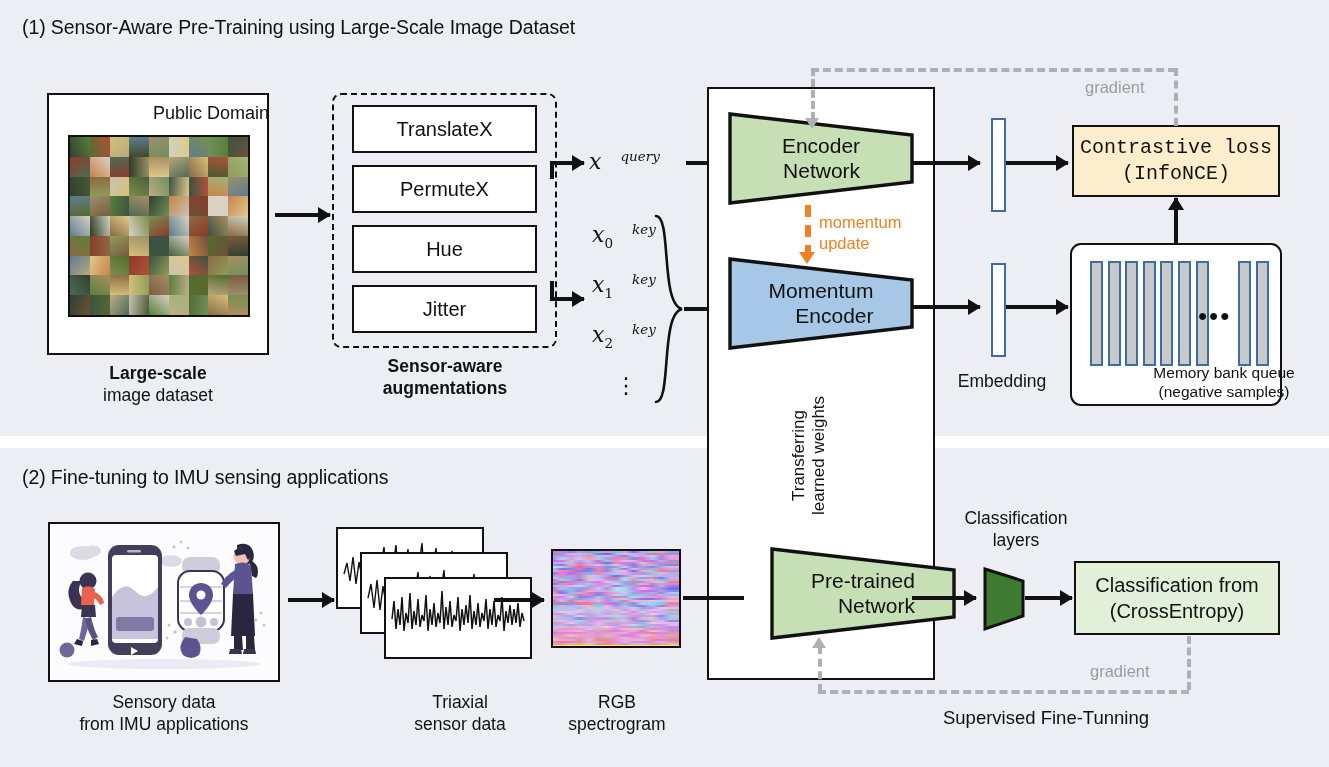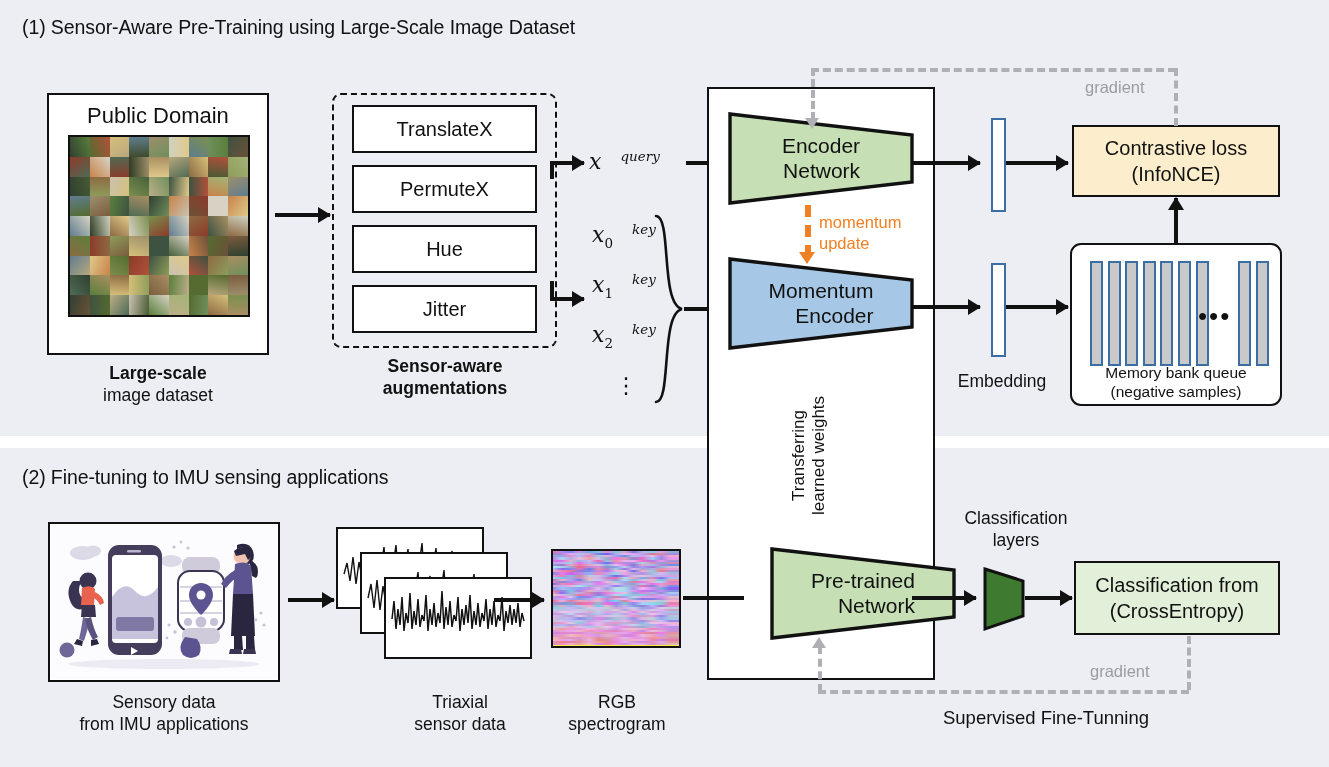--- a/index.html
+++ b/index.html
@@ -91,21 +91,21 @@
 </style>
 </head>
 <body>
 
 <div class="band" id="band-top"></div>
 <div class="band" id="band-bottom"></div>
 
 <div class="sec-title" style="left:22px;top:16px;">(1) Sensor-Aware Pre-Training using Large-Scale Image Dataset</div>
 
 <div class="wbox" style="left:47px;top:93px;width:222px;height:262px;"></div>
-<div style="position:absolute;left:47px;top:103px;width:222px;text-align:left;font-size:22px;color:#111;padding-left:40px;">Public Domain</div>
+<div style="position:absolute;left:47px;top:103px;width:222px;text-align:right;font-size:18px;color:#111;">Public Domain</div>
 <div class="mosaic" id="image-mosaic" style="left:68px;top:135px;width:182px;height:182px;grid-template-columns:repeat(9,1fr);grid-template-rows:repeat(9,1fr);">
     <i style="background: linear-gradient(69deg, rgb(47, 64, 48), rgb(90, 127, 60));"></i>
     <i style="background: linear-gradient(69deg, rgb(85, 107, 47), rgb(176, 81, 58));"></i>
     <i style="background: linear-gradient(327deg, rgb(185, 167, 126), rgb(214, 192, 122));"></i>
     <i style="background: linear-gradient(358deg, rgb(63, 74, 43), rgb(94, 125, 143));"></i>
     <i style="background: linear-gradient(335deg, rgb(111, 143, 92), rgb(157, 143, 107));"></i>
     <i style="background: linear-gradient(270deg, rgb(224, 201, 138), rgb(207, 210, 192));"></i>
     <i style="background: linear-gradient(217deg, rgb(123, 143, 78), rgb(94, 125, 143));"></i>
     <i style="background: linear-gradient(270deg, rgb(90, 127, 60), rgb(111, 143, 92));"></i>
     <i style="background: linear-gradient(305deg, rgb(107, 81, 56), rgb(61, 82, 64));"></i>
@@ -275,41 +275,41 @@
 <div class="arrow" style="left:912px;top:161px;width:68px;"></div>
 <div class="embar" style="left:991px;top:118px;width:15px;height:94px;"></div>
 <div class="arrow" style="left:1006px;top:161px;width:62px;"></div>
 
 <div class="arrow" style="left:912px;top:305px;width:68px;"></div>
 <div class="embar" style="left:991px;top:263px;width:15px;height:94px;"></div>
 <div class="arrow" style="left:1006px;top:305px;width:62px;"></div>
 
 <div class="caption" style="left:948px;top:371px;width:108px;">Embedding</div>
 
-<div class="lossbox" style="left:1072px;top:125px;width:208px;height:72px;background:#fceecc;">
+<div class="lossbox" style="left:1072px;top:125px;width:208px;height:72px;background:#fceecc;font-family:Liberation Mono, monospace;">
   <span>
     <span>Contrastive loss</span><br>
     <span>(InfoNCE)</span>
   </span>
 </div>
 
 <div class="membox" style="left:1070px;top:243px;width:212px;height:163px;"></div>
 <div id="membank-bars">
     <div class="mbar" style="left: 1090px; top: 261px; width: 13px; height: 105px;"></div>
     <div class="mbar" style="left: 1107.6px; top: 261px; width: 13px; height: 105px;"></div>
     <div class="mbar" style="left: 1125.2px; top: 261px; width: 13px; height: 105px;"></div>
     <div class="mbar" style="left: 1142.8px; top: 261px; width: 13px; height: 105px;"></div>
     <div class="mbar" style="left: 1160.4px; top: 261px; width: 13px; height: 105px;"></div>
     <div class="mbar" style="left: 1178px; top: 261px; width: 13px; height: 105px;"></div>
     <div class="mbar" style="left: 1195.6px; top: 261px; width: 13px; height: 105px;"></div>
     <div class="mbar" style="left: 1238px; top: 261px; width: 13px; height: 105px;"></div>
     <div class="mbar" style="left: 1255.6px; top: 261px; width: 13px; height: 105px;"></div>
   </div>
 <div class="mdots" style="left:1198px;top:303px;">•••</div>
-<div class="caption" style="left:1070px;top:363px;width:212px;font-size:15.5px;">
+<div class="caption" style="left:1070px;top:363px;width:212px;font-size:15.5px;padding-left:48px;">
   <span>Memory bank queue</span><br>
   <span>(negative samples)</span>
 </div>
 
 <div class="varrow up" style="left:1174px;top:198px;height:46px;"></div>
 
 <div class="gline-v" style="left:1174px;top:68px;height:58px;"></div>
 <div class="gline-h" style="left:811px;top:68px;width:365px;"></div>
 <div class="gline-v" style="left:811px;top:68px;height:52px;"></div>
 <div class="gtip-down" style="left:805px;top:118px;"></div>

